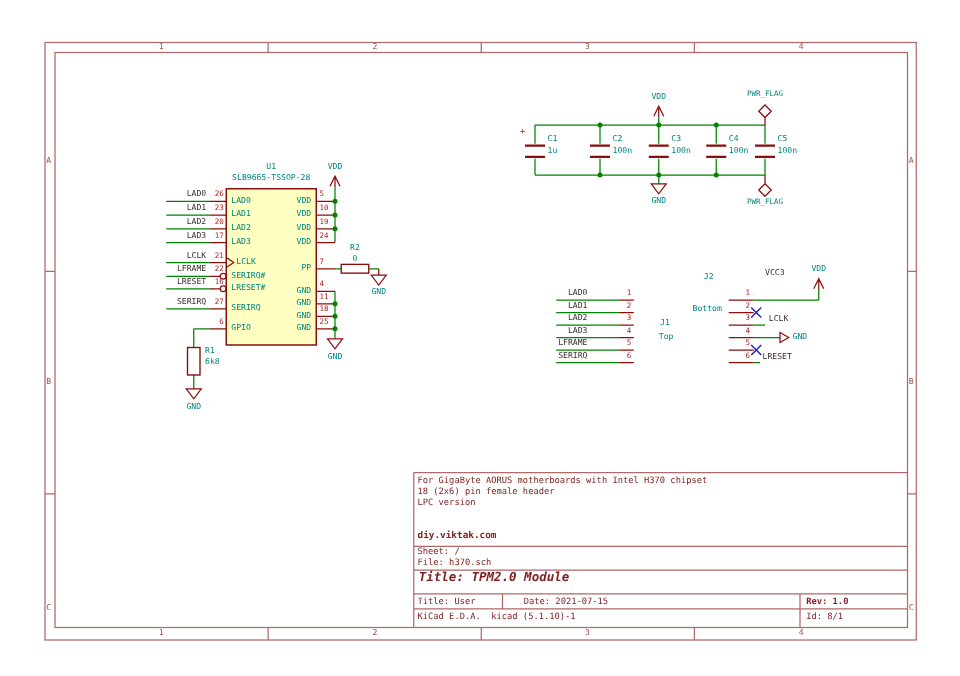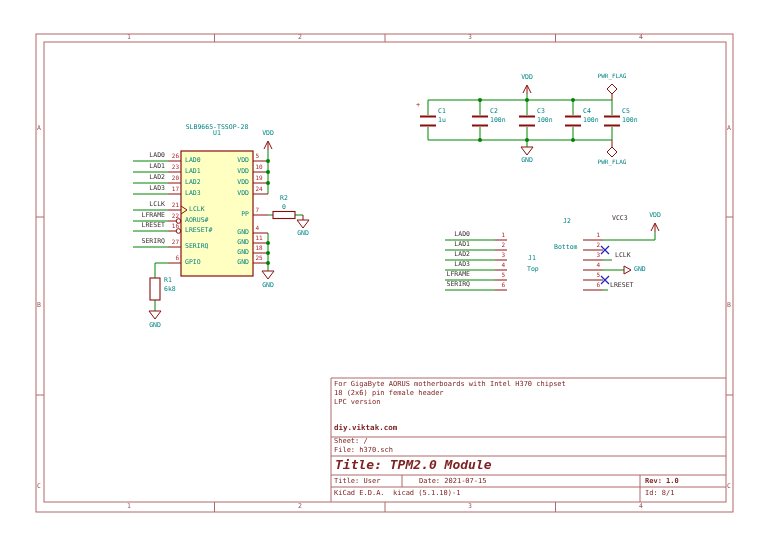--- a/index.html
+++ b/index.html
@@ -4,21 +4,21 @@
 <style>
   html,body{margin:0;padding:0;background:#fff;}
   #canvas{position:relative;width:768px;height:541px;background:#ffffff;overflow:hidden;
           font-family:"DejaVu Sans Mono",monospace;}
   #gfx{position:absolute;left:0;top:0;}
   .t{position:absolute;white-space:pre;line-height:1;font-family:"DejaVu Sans Mono",monospace;}
   .f6{font-size:6px;}
   .f65{font-size:6.5px;}
   .f7{font-size:7px;}
   .f75{font-size:7.5px;}
-  .f10{font-size:13px;}
+  .f10{font-size:10px;}
   .teal{color:#008484;}
   .red{color:#AF1F1F;}
   .dark{color:#3A2E2E;}
   .frm{color:#A05050;}
   .mar{color:#7E2222;}
   .bold{font-weight:bold;}
   .ital{font-style:italic;}
   .cx{transform:translateX(-50%);}
   .rx{transform:translateX(-100%);}
 </style>
@@ -125,21 +125,21 @@
 <span class="t f7 mar" style="left:334px;top:438px">Sheet: /</span>
 <span class="t f7 mar" style="left:334px;top:447px">File: h370.sch</span>
 <span class="t f10 mar bold ital" style="left:335px;top:458px">Title: TPM2.0 Module</span>
 <span class="t f7 mar" style="left:334px;top:478px">Title: User</span>
 <span class="t f7 mar" style="left:419px;top:478px">Date: 2021-07-15</span>
 <span class="t f7 mar bold" style="left:645px;top:478px">Rev: 1.0</span>
 <span class="t f7 mar" style="left:334px;top:490px">KiCad E.D.A.  kicad (5.1.10)-1</span>
 <span class="t f7 mar" style="left:645px;top:490px">Id: 8/1</span>
 
 <span class="t f65 teal cx" style="left:217px;top:130px">U1</span>
-<span class="t f65 teal cx" style="left:217px;top:124px">SLB9665-TSSOP-28</span>
+<span class="t f65 teal cx" style="left:217px;top:139px">SLB9665-TSSOP-28</span>
 
 <span class="t f65 dark rx" style="left:165px;top:152px">LAD0</span>
 <span class="t f65 dark rx" style="left:165px;top:163px">LAD1</span>
 <span class="t f65 dark rx" style="left:165px;top:174px">LAD2</span>
 <span class="t f65 dark rx" style="left:165px;top:185px">LAD3</span>
 <span class="t f65 dark rx" style="left:165px;top:201px">LCLK</span>
 <span class="t f65 dark rx" style="left:165px;top:212px">LFRAME</span>
 <span class="t f65 dark rx" style="left:165px;top:222px">LRESET</span>
 <span class="t f65 dark rx" style="left:165px;top:238px">SERIRQ</span>
 
@@ -151,21 +151,21 @@
 <span class="t f6 red rx" style="left:179px;top:213px">22</span>
 <span class="t f6 red rx" style="left:179px;top:223px">16</span>
 <span class="t f6 red rx" style="left:179px;top:239px">27</span>
 <span class="t f6 red rx" style="left:179px;top:255px">6</span>
 
 <span class="t f65 teal" style="left:185px;top:157px">LAD0</span>
 <span class="t f65 teal" style="left:185px;top:168px">LAD1</span>
 <span class="t f65 teal" style="left:185px;top:179px">LAD2</span>
 <span class="t f65 teal" style="left:185px;top:190px">LAD3</span>
 <span class="t f65 teal" style="left:189px;top:206px">LCLK</span>
-<span class="t f65 teal" style="left:185px;top:217px">AORUS#</span>
+<span class="t f65 teal" style="left:185px;top:217px">SERIRQ#</span>
 <span class="t f65 teal" style="left:185px;top:227px">LRESET#</span>
 <span class="t f65 teal" style="left:185px;top:243px">SERIRQ</span>
 <span class="t f65 teal" style="left:185px;top:259px">GPIO</span>
 
 <span class="t f6 red" style="left:255.5px;top:153px">5</span>
 <span class="t f6 red" style="left:255.5px;top:164px">10</span>
 <span class="t f6 red" style="left:255.5px;top:175px">19</span>
 <span class="t f6 red" style="left:255.5px;top:186px">24</span>
 <span class="t f6 red" style="left:255.5px;top:207px">7</span>
 <span class="t f6 red" style="left:255.5px;top:225px">4</span>

